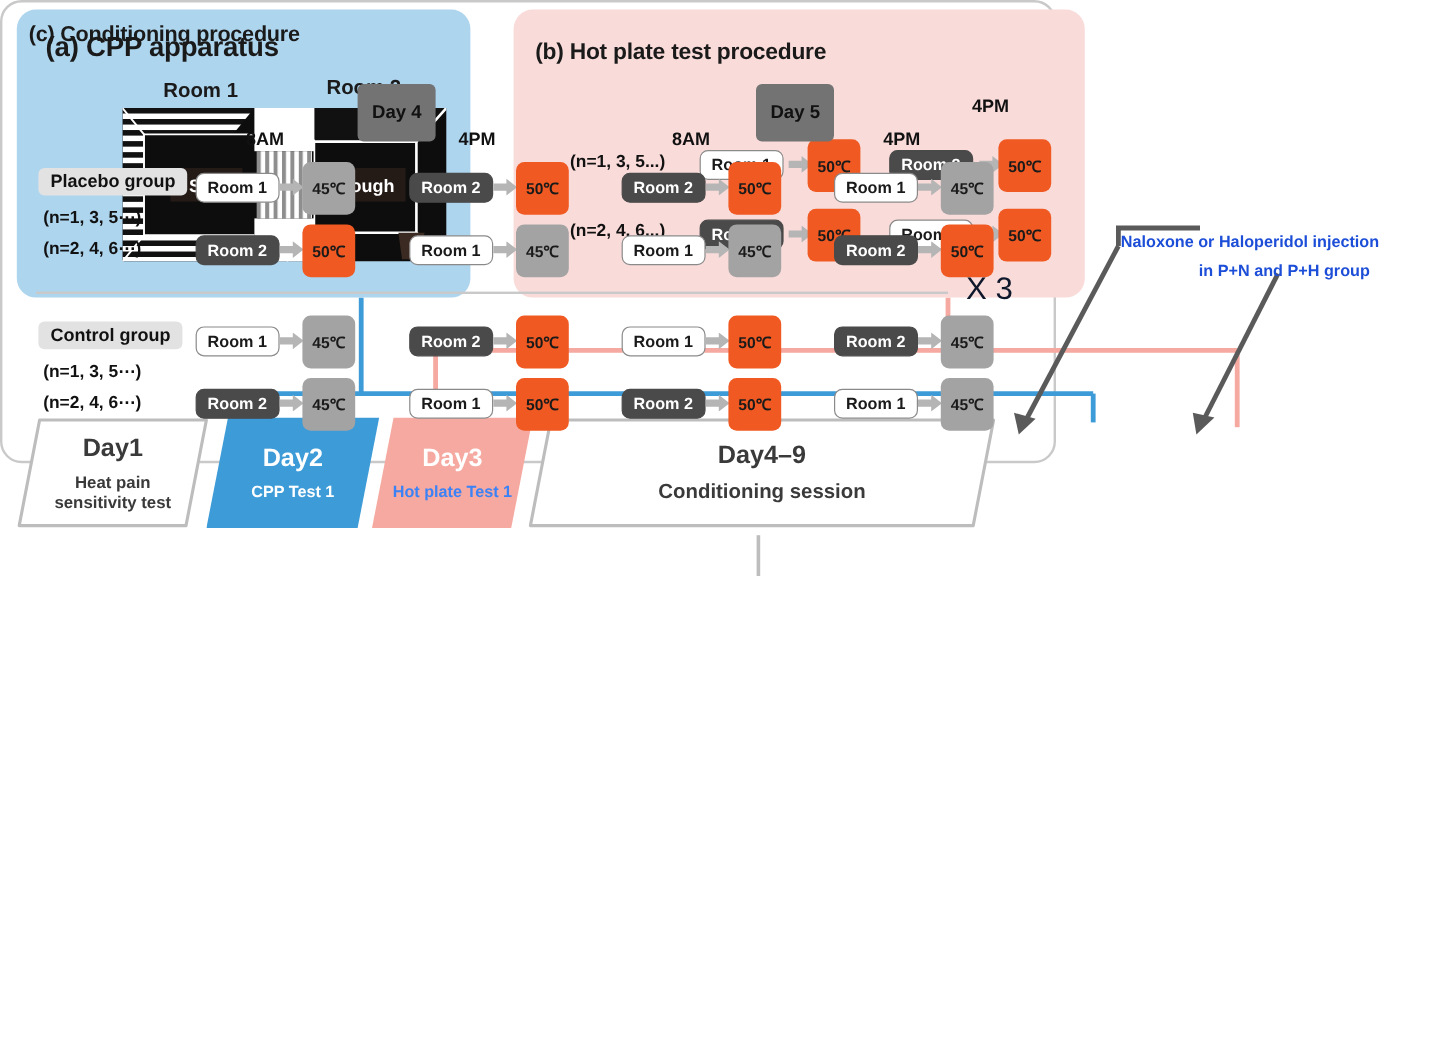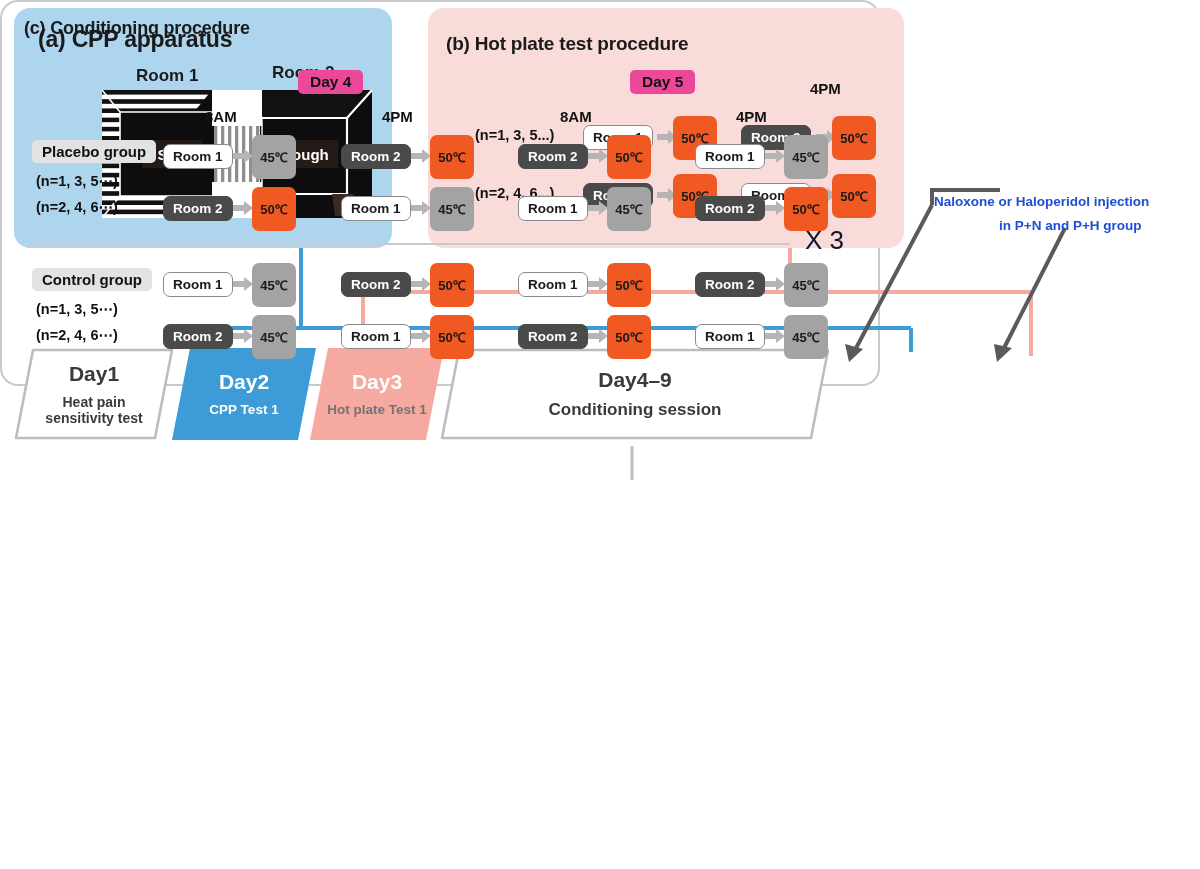--- a/index.html
+++ b/index.html
@@ -75,22 +75,22 @@
   .tl-sub { font-size:13.5px; font-weight:bold; margin-top:9px; line-height:1.15; text-align:center; }
   .tl-sub.thin { font-weight:bold; font-size:14px; }
 
   
   #panel-c {
     left:292px; top:478px; width:880px; height:386px;
     background:#ffffff; border:2.4px solid #c9c9c9; border-radius:18px;
   }
   #panel-c .panel-title { left:24px; top:18px; font-size:18px; }
   .day-badge {
-    position:absolute; background:#ec4899; border-radius:5px;
-    padding:3px 12px; font-size:15.5px; font-weight:bold; color:#111; white-space:nowrap;
+    position:absolute; background:#737373; border-radius:5px;
+    padding:15px 12px; font-size:15.5px; font-weight:bold; color:#111; white-space:nowrap;
   }
   .group-badge {
     position:absolute; background:#e2e2e2; border-radius:5px;
     padding:3px 10px; font-size:15px; font-weight:bold; color:#111; white-space:nowrap;
   }
   .divider { position:absolute; background:#c9c9c9; height:2.4px; }
   .x3 { position:absolute; font-size:26px; font-weight:normal; color:#0f172a; }
 
   
   .note {
@@ -244,21 +244,21 @@
       </svg>
       <div class="tl-day" style="position:relative; color:#ffffff;">Day2</div>
       <div class="tl-sub" style="position:relative; color:#ffffff;">CPP Test 1</div>
     </div>
 
     <div class="tl-step" style="left:310px; width:134px;">
       <svg width="134" height="92" viewBox="0 0 134 92" style="position:absolute; left:0; top:0;">
         <polygon points="18,0 134,0 116,92 0,92" fill="#F5A9A0"></polygon>
       </svg>
       <div class="tl-day" style="position:relative; color:#ffffff;">Day3</div>
-      <div class="tl-sub" style="position:relative; color:#737373;">Hot plate Test 1</div>
+      <div class="tl-sub" style="position:relative; color:#3b82f6;">Hot plate Test 1</div>
     </div>
 
     <div class="tl-step" style="left:440px; width:390px;">
       <svg width="390" height="92" viewBox="0 0 390 92" style="position:absolute; left:0; top:0;">
         <polygon points="19,2 388,2 371,90 2,90" fill="#ffffff" stroke="#bdbdbd" stroke-width="2.6" stroke-linejoin="round"></polygon>
       </svg>
       <div class="tl-day" style="position:relative; color:#3a3a3a;">Day4–9</div>
       <div class="tl-sub thin" style="position:relative; color:#3a3a3a; font-size:17px;">Conditioning session</div>
     </div>
 

